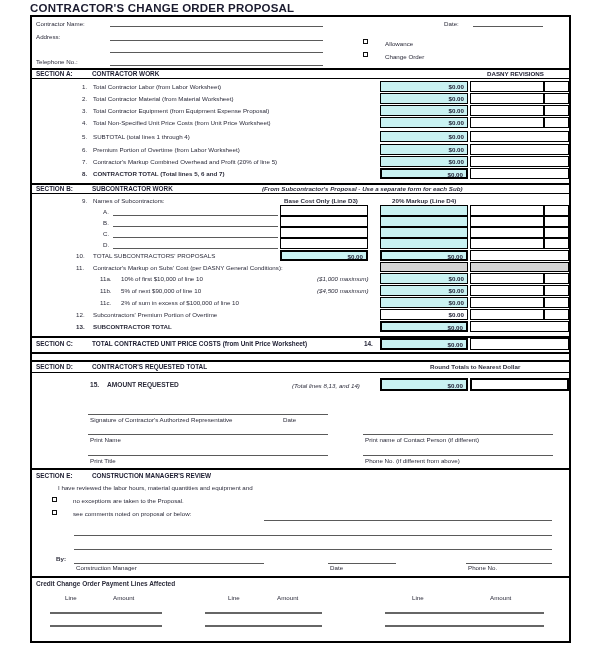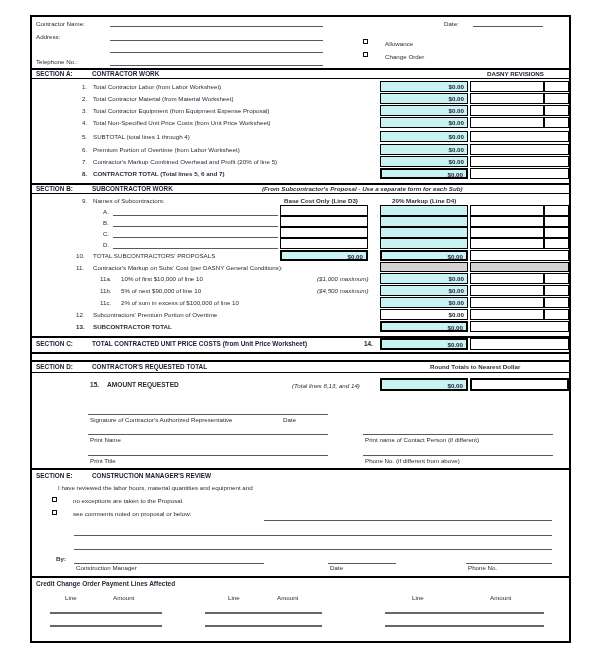--- a/index.html
+++ b/index.html
@@ -45,20 +45,21 @@
   .ul2{position:absolute;border-bottom:2px solid #666;}
 
   .chk{position:absolute;width:5px;height:5px;border:1px solid #111;background:#fff;box-sizing:border-box;}
   .bandline{position:absolute;background:#000;height:2px;}
 </style>
 </head>
 <body>
 
 <div class="page">
 
+  <div class="title">CONTRACTOR'S CHANGE ORDER PROPOSAL</div>
 
   <div class="frame"></div>
 
   <div>
     <div class="lbl" style="left:36px;top:20px;">Contractor Name:</div>
     <div class="ul" style="left:110px;top:26px;width:213px;"></div>
 
     <div class="lbl" style="left:36px;top:33px;">Address:</div>
     <div class="ul" style="left:110px;top:40px;width:213px;"></div>
     <div class="ul" style="left:110px;top:52px;width:213px;"></div>

